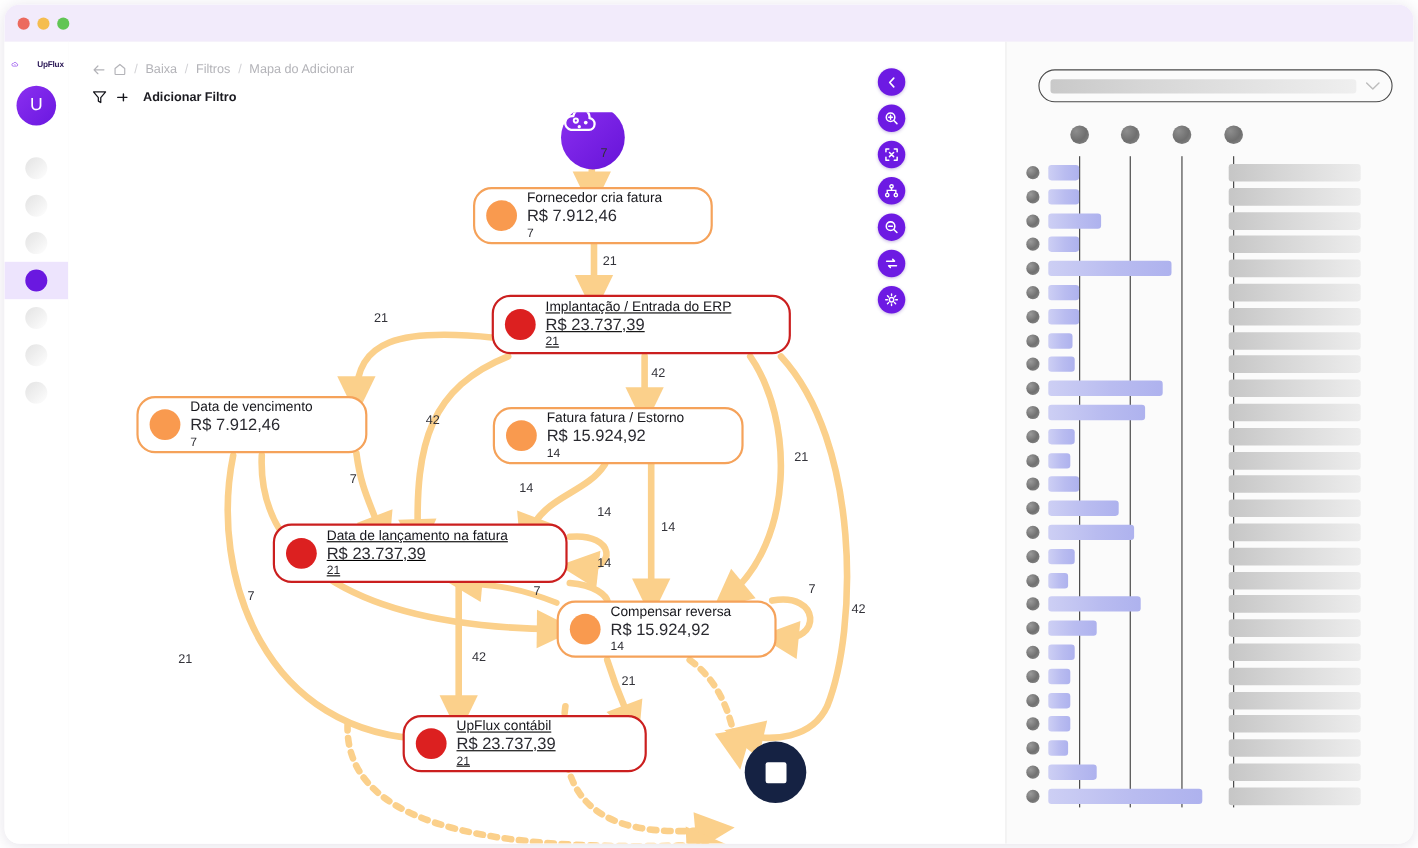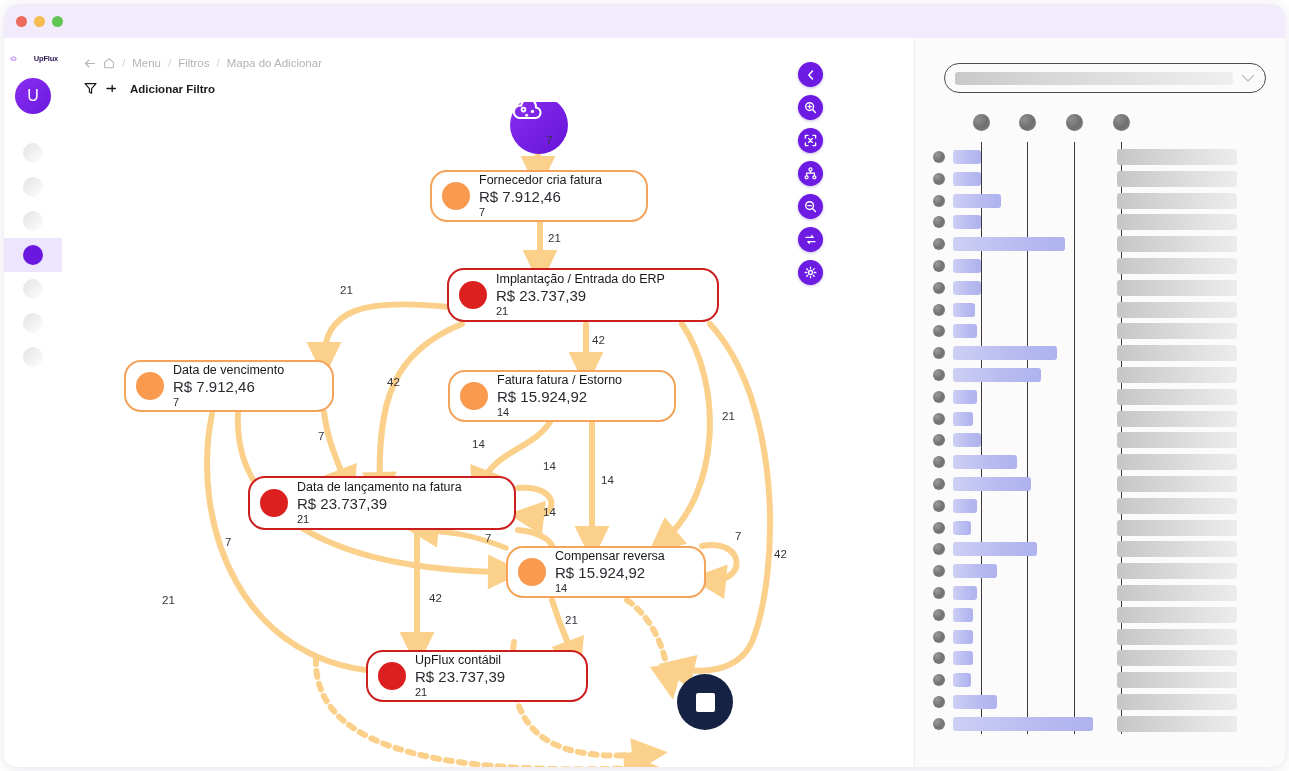--- a/index.html
+++ b/index.html
@@ -42,21 +42,21 @@
   .filterbar{position:absolute;left:22px;top:44px;display:flex;align-items:center;gap:9px;}
   .filter-label{font-size:11.5px;font-weight:bold;color:#1b1b21;}
 
   
   .canvas{position:absolute;left:58px;top:98px;width:852px;height:665px;background:#fff;overflow:hidden;}
   .canvas svg{position:absolute;left:0;top:0;}
 
   .node{position:absolute;background:#fff;border-radius:17px;display:flex;align-items:center;
     box-sizing:border-box;padding:0 14px 0 10px;}
   .node.orange{border:2px solid #f5a25a;}
-  .node.red{border:2px solid #cb1f1f;}
+  .node.red{border:2px solid #cb1f1f;text-decoration:underline;}
   .node-dot{width:28px;height:28px;border-radius:50%;flex:0 0 28px;margin-right:9px;}
   .node.orange .node-dot{background:#f99a4f;}
   .node.red .node-dot{background:#dc2020;}
   .node-txt{line-height:1.22;}
   .node-title{font-size:12.5px;color:#17171c;}
   .node-val{font-size:15px;color:#2a2a30;}
   .node-cnt{font-size:11px;color:#2a2a30;}
 
   .start-node{position:absolute;width:58px;height:58px;border-radius:50%;
     background:linear-gradient(135deg,#8b2ff0 0%,#6614d8 100%);display:flex;align-items:center;justify-content:center;}
@@ -145,21 +145,21 @@
 
   <div class="header">
     <div class="crumbs">
       <svg width="12" height="11" viewBox="0 0 12 11" class="back-arrow">
         <path d="M10.5 5.5H1.5M5 2 1.5 5.5 5 9" fill="none" stroke="#b3b3b8" stroke-width="1.1" stroke-linecap="round" stroke-linejoin="round"></path>
       </svg>
       <svg width="12" height="12" viewBox="0 0 12 12" class="home-ico">
         <path d="M1.6 5.3 6 1.6l4.4 3.7v4.8a.6.6 0 0 1-.6.6H2.2a.6.6 0 0 1-.6-.6Z" fill="none" stroke="#b3b3b8" stroke-width="1.05" stroke-linejoin="round"></path>
       </svg>
       <span class="crumb-sep">/</span>
-      <span class="crumb-link">Menu</span>
+      <span class="crumb-link">Baixa</span>
       <span class="crumb-sep">/</span>
       <span class="crumb-link">Filtros</span>
       <span class="crumb-sep">/</span>
       <span class="crumb-link">Mapa do Adicionar</span>
     </div>
 
     <div class="filterbar">
       <svg width="13" height="13" viewBox="0 0 13 13">
         <path d="M1 1.6h11L7.6 6.7v4.5L5.4 9.9V6.7Z" fill="none" stroke="#16161c" stroke-width="1.15" stroke-linejoin="round"></path>
       </svg>

